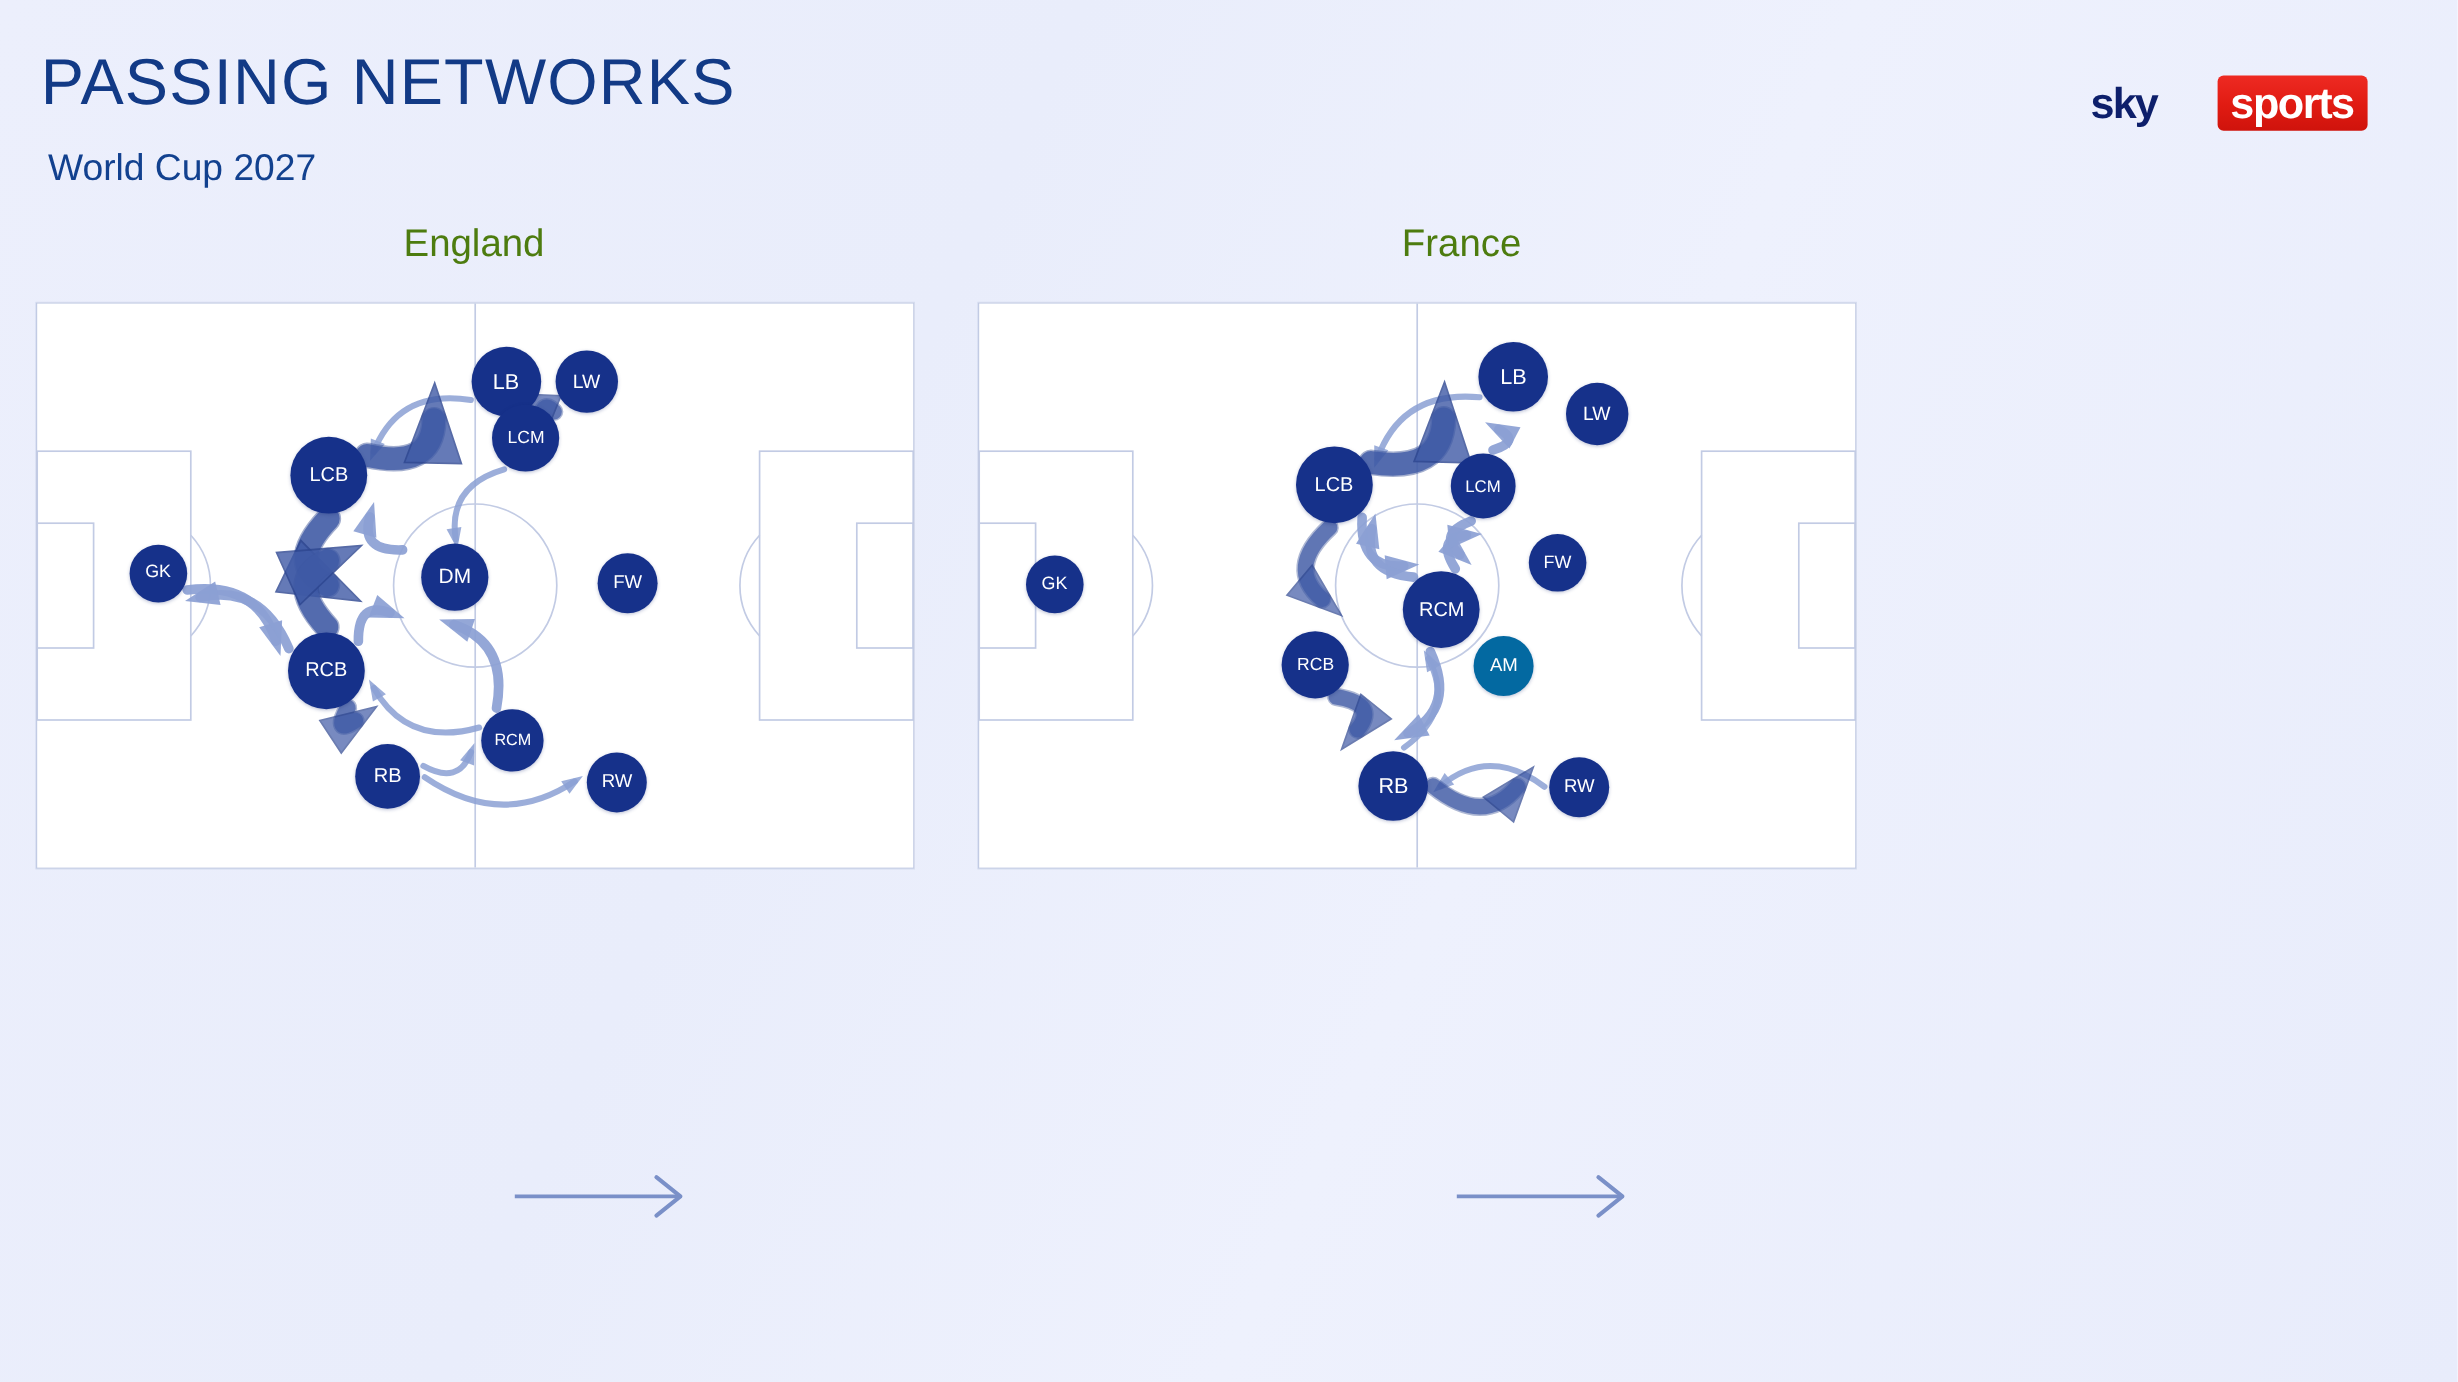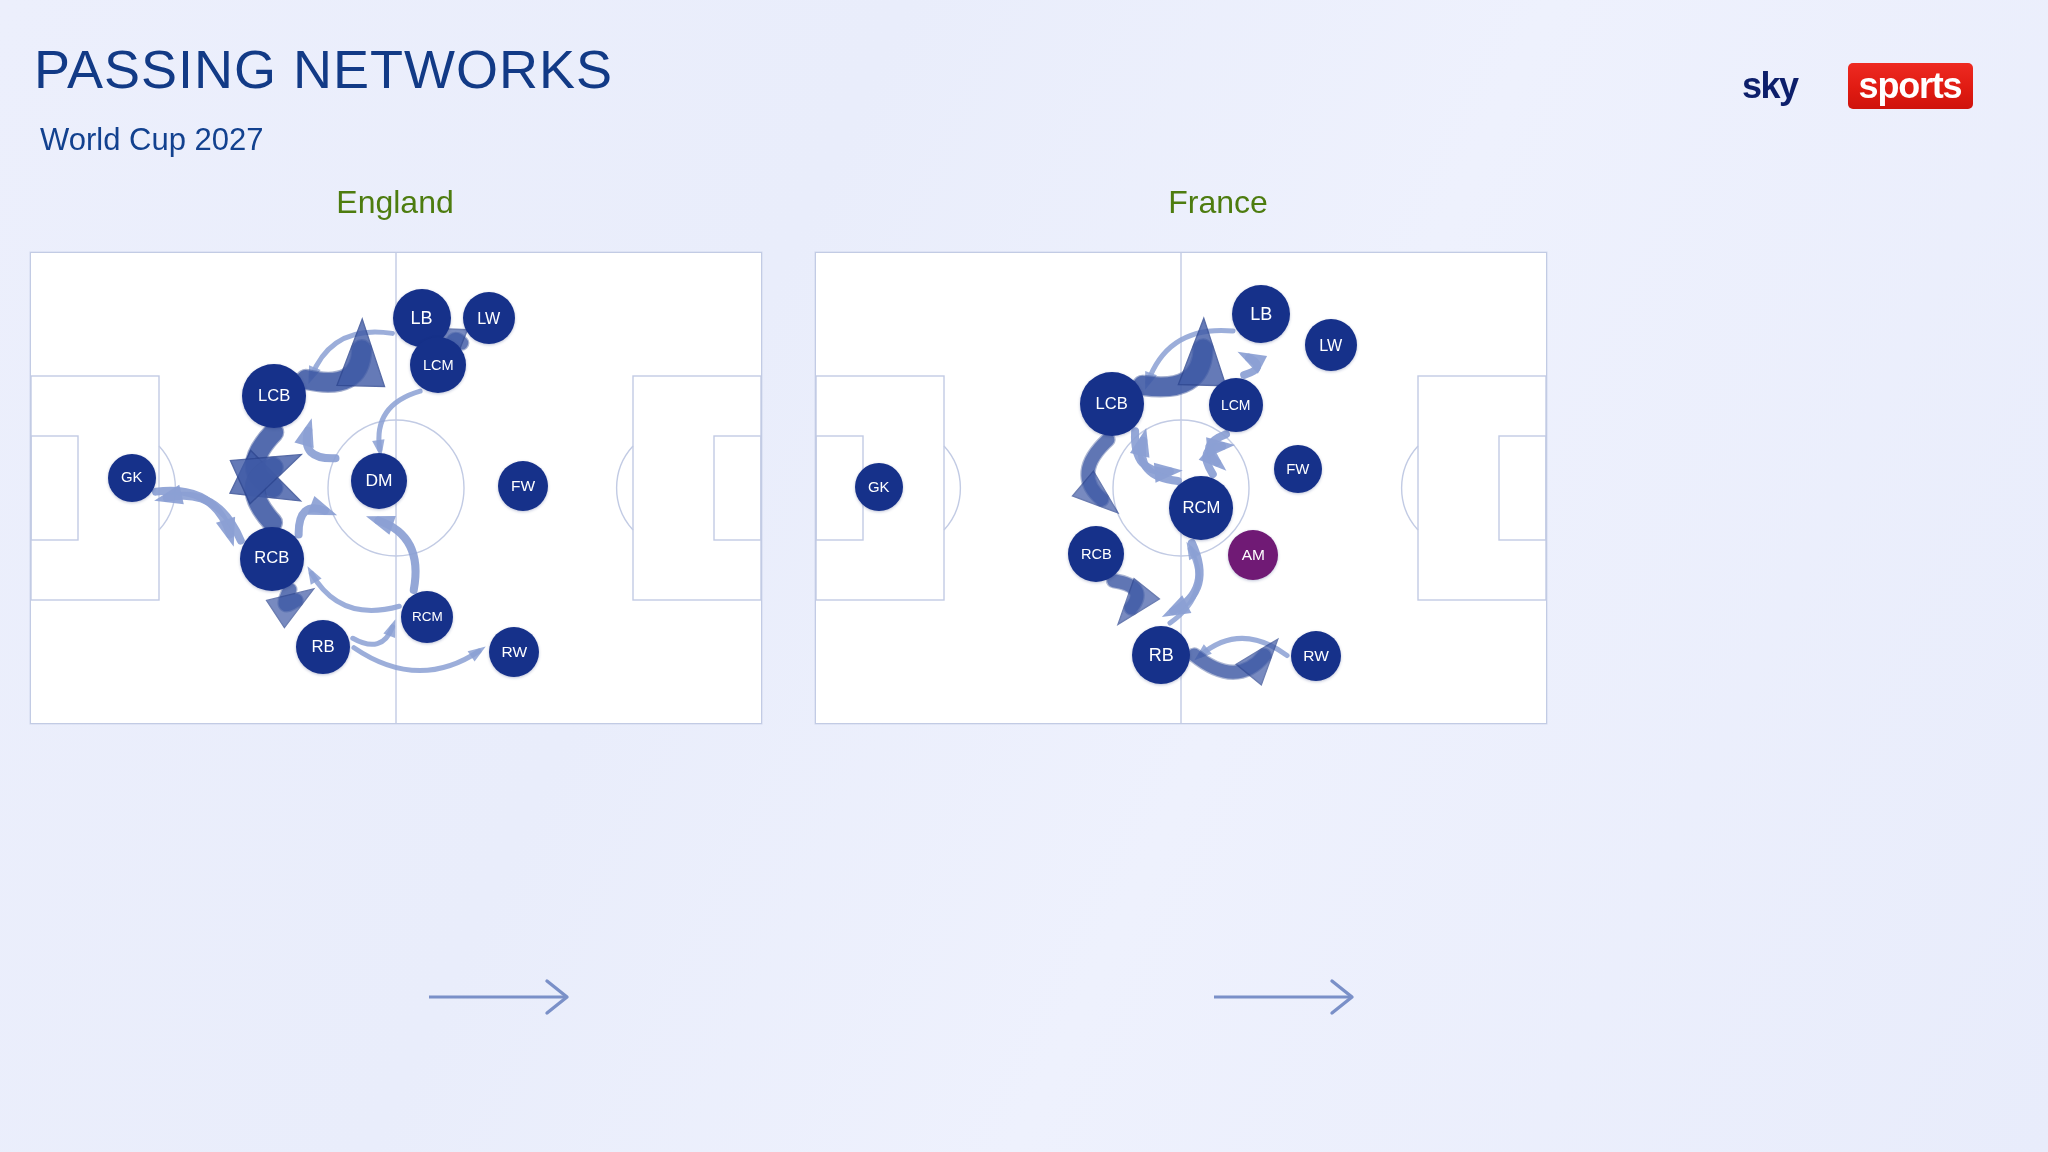--- a/index.html
+++ b/index.html
@@ -233,21 +233,21 @@
       </div>
       <div class="node" style="left: 345.29px; top: 401.85px; width: 58px; height: 58px; background: rgb(22, 49, 138);">
         <span style="font-size: 18px; color: rgb(255, 255, 255);">RB</span>
       </div>
       <div class="node" style="left: 419.75px; top: 151.81px; width: 54px; height: 54px; background: rgb(22, 49, 138);">
         <span style="font-size: 14px; color: rgb(255, 255, 255);">LCM</span>
       </div>
       <div class="node" style="left: 385.44px; top: 255.21px; width: 64px; height: 64px; background: rgb(22, 49, 138);">
         <span style="font-size: 16.6px; color: rgb(255, 255, 255);">RCM</span>
       </div>
-      <div class="node" style="left: 437.27px; top: 301.74px; width: 50px; height: 50px; background: #701a75;">
+      <div class="node" style="left: 437.27px; top: 301.74px; width: 50px; height: 50px; background: #0369a1;">
         <span style="font-size: 15.5px; color: rgb(255, 255, 255);">AM</span>
       </div>
       <div class="node" style="left: 514.65px; top: 92.12px; width: 52px; height: 52px; background: rgb(22, 49, 138);">
         <span style="font-size: 16.1px; color: rgb(255, 255, 255);">LW</span>
       </div>
       <div class="node" style="left: 500.05px; top: 402.79px; width: 50px; height: 50px; background: rgb(22, 49, 138);">
         <span style="font-size: 15.5px; color: rgb(255, 255, 255);">RW</span>
       </div>
       <div class="node" style="left: 481.8px; top: 216.2px; width: 48px; height: 48px; background: rgb(22, 49, 138);">
         <span style="font-size: 14.9px; color: rgb(255, 255, 255);">FW</span>

